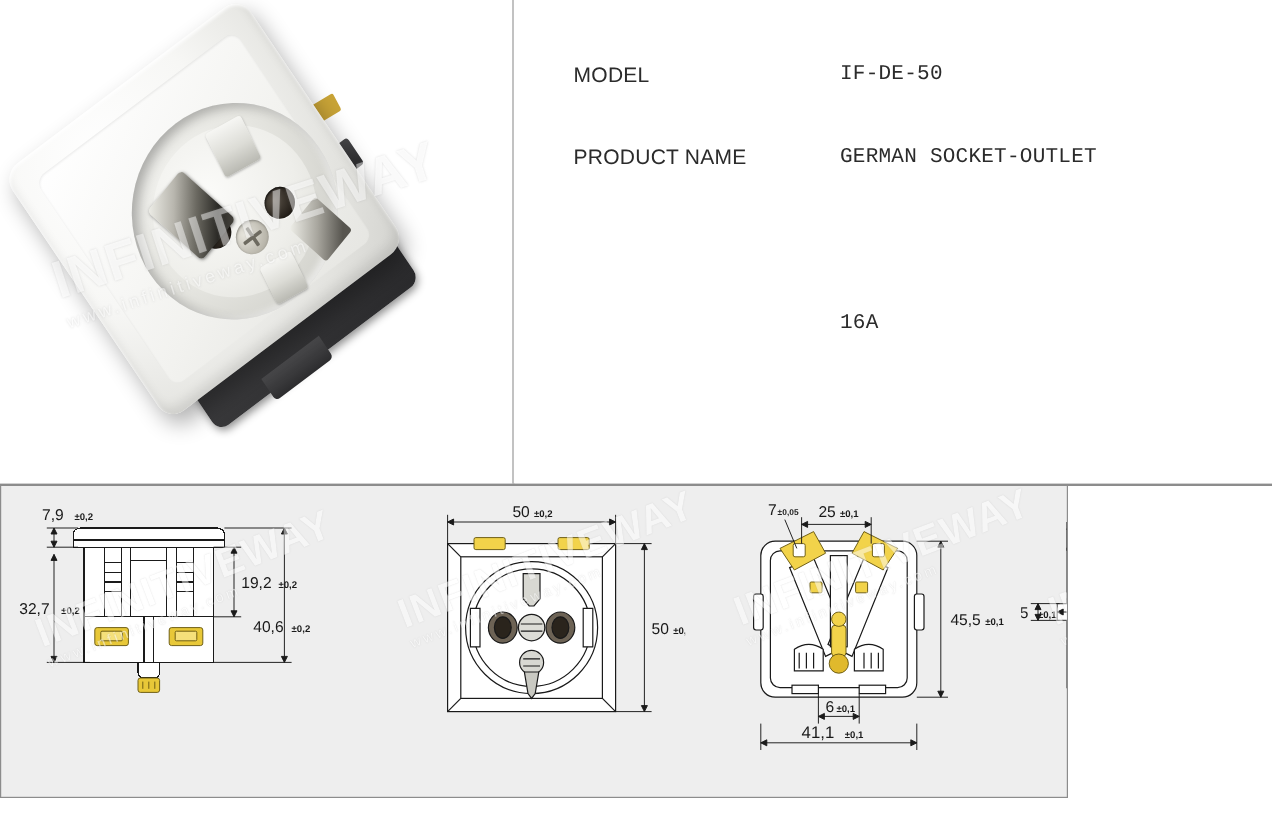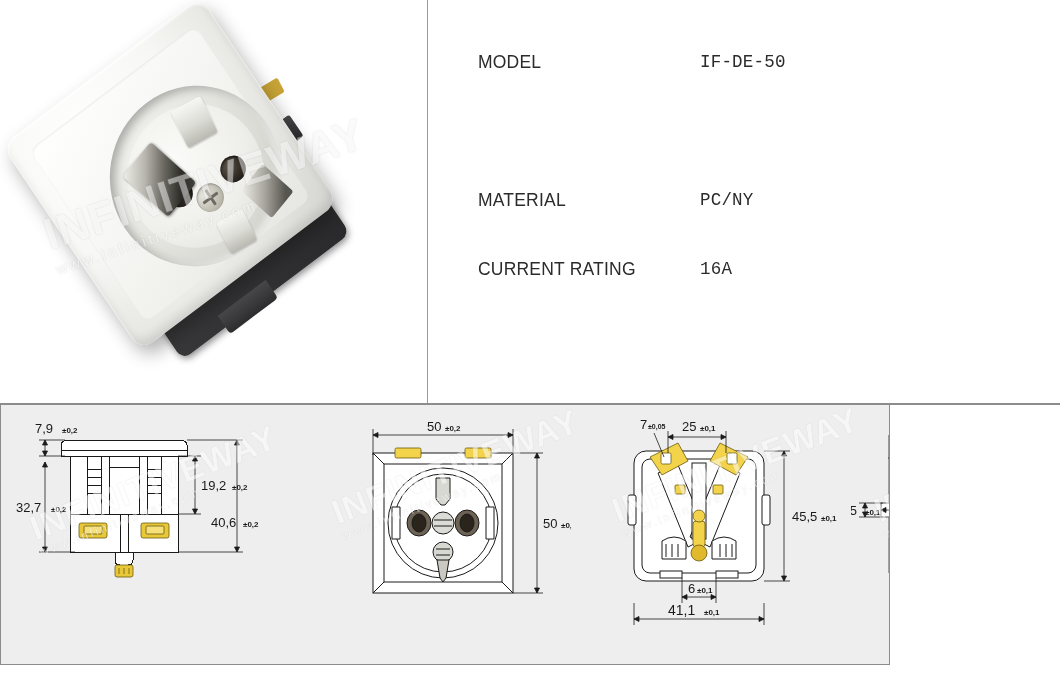--- a/index.html
+++ b/index.html
@@ -145,26 +145,25 @@
       </div>
     </div>
 
     <div class="vdivider"></div>
 
     <div class="spec-panel">
       <div class="spec-row" style="top:52px">
         <span class="spec-label">MODEL</span>
         <span class="spec-value">IF-DE-50</span>
       </div>
-      <div class="spec-row" style="top:190px">
-        <span class="spec-label">MATERIAL</span>
-        <span class="spec-value">PC/NY</span>
+      <div class="spec-row" style="top:121px">
+        <span class="spec-label">PRODUCT NAME</span>
+        <span class="spec-value">GERMAN SOCKET-OUTLET</span>
       </div>
       <div class="spec-row" style="top:259px">
-        <span class="spec-label">CURRENT RATING</span>
         <span class="spec-value">16A</span>
       </div>
     </div>
   </div>
 
   <div class="hdivider"></div>
 
   <div class="draw-panel">
 
     <div class="dwg" style="left:14px;top:10px;">

